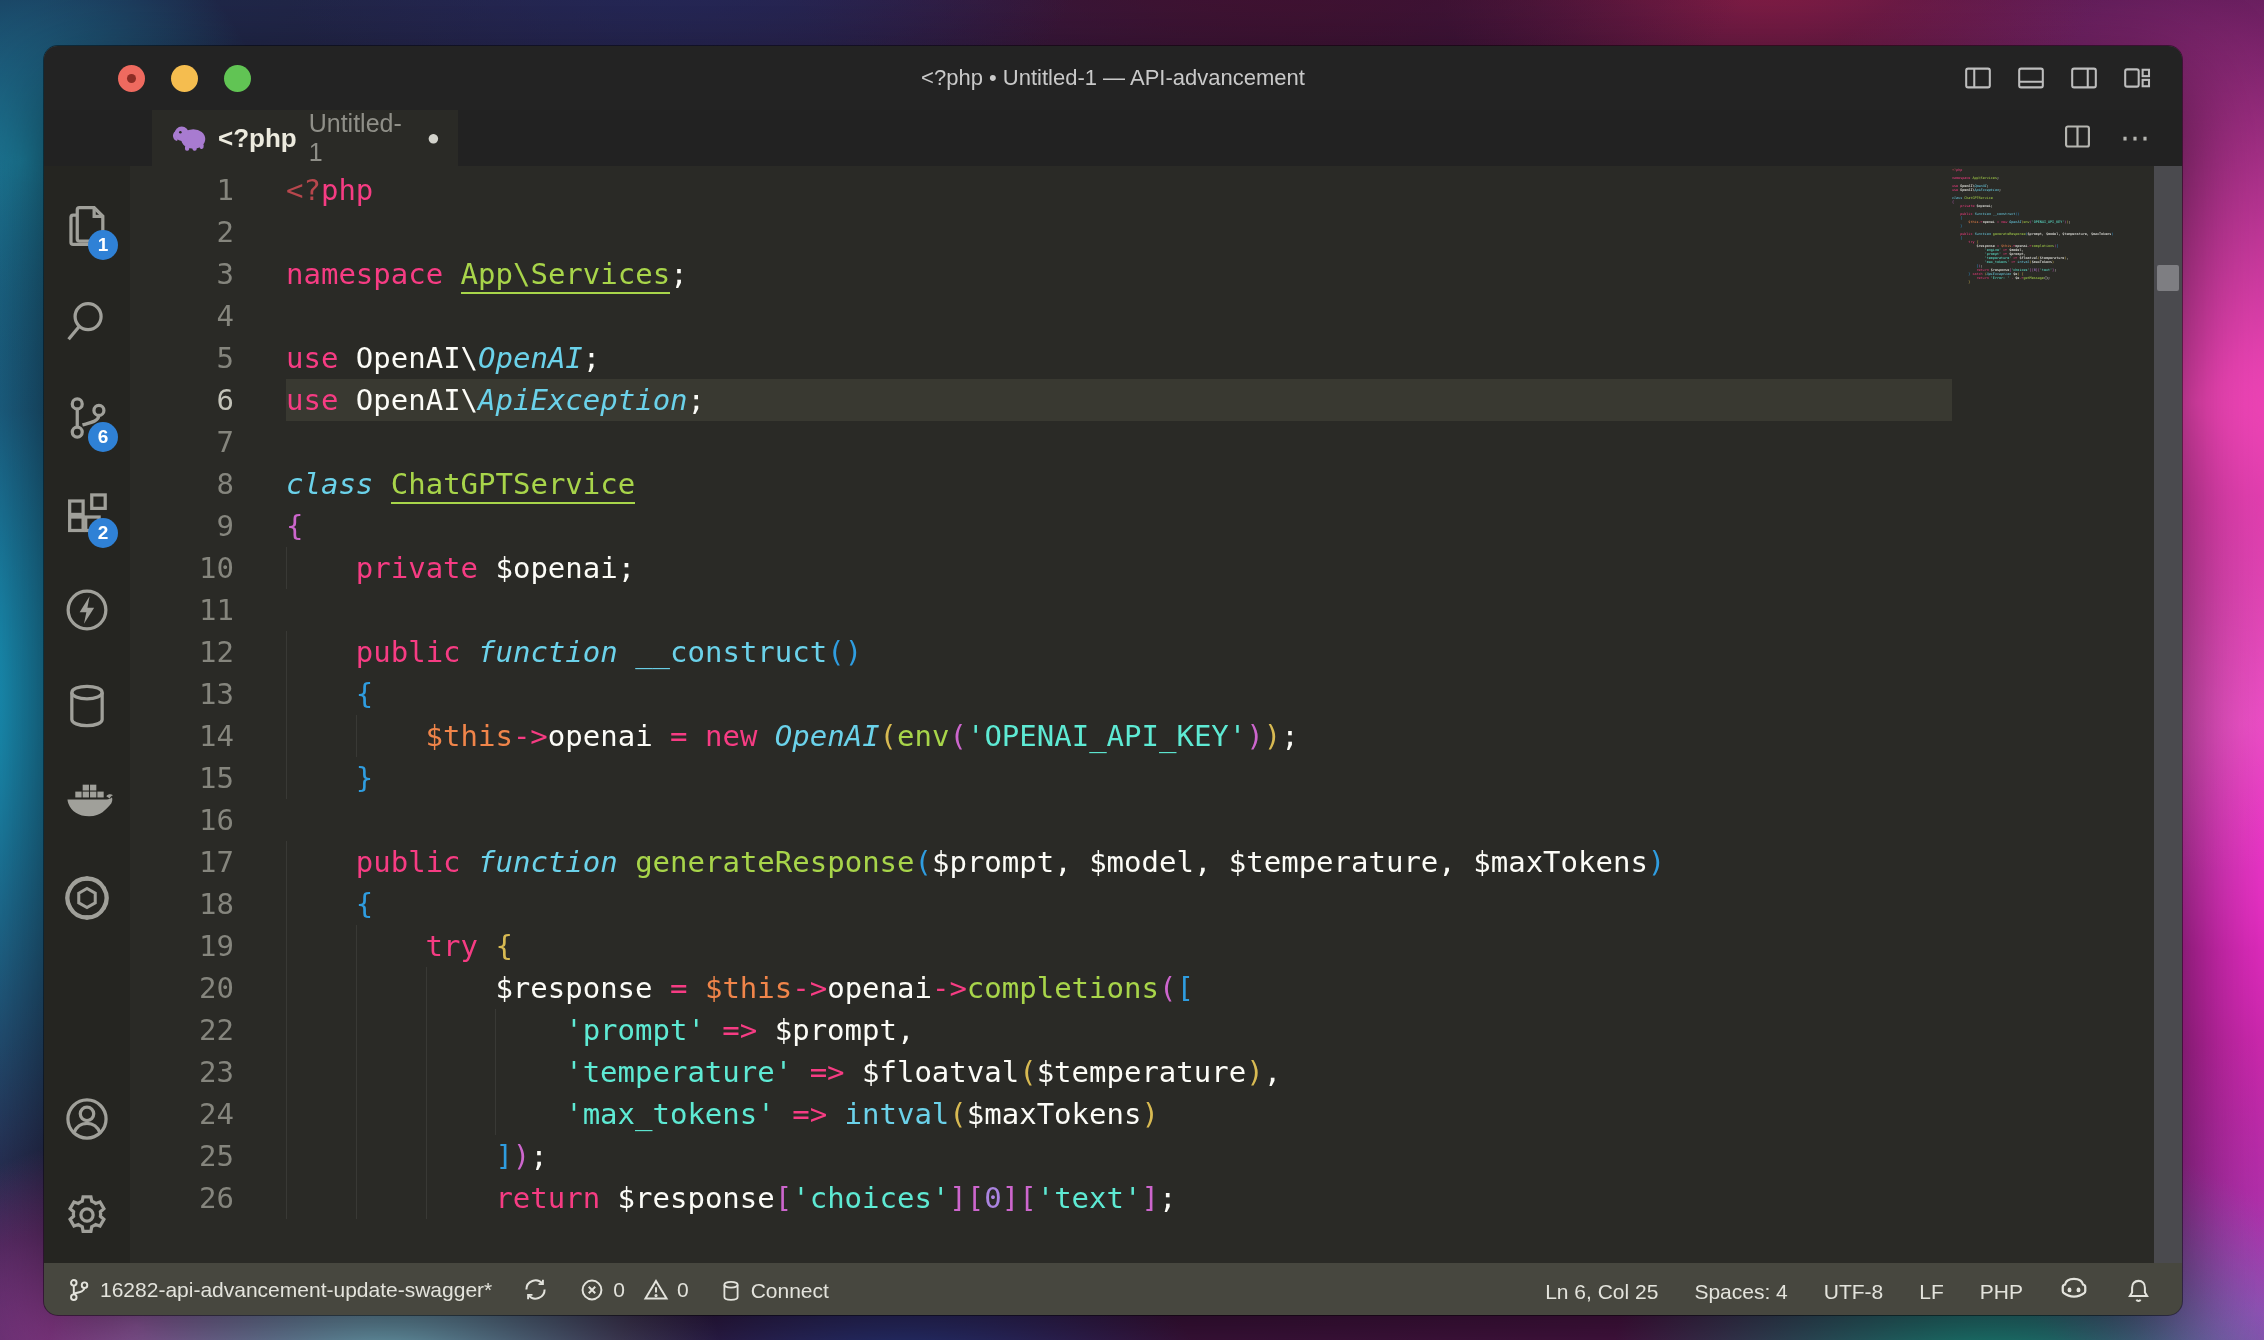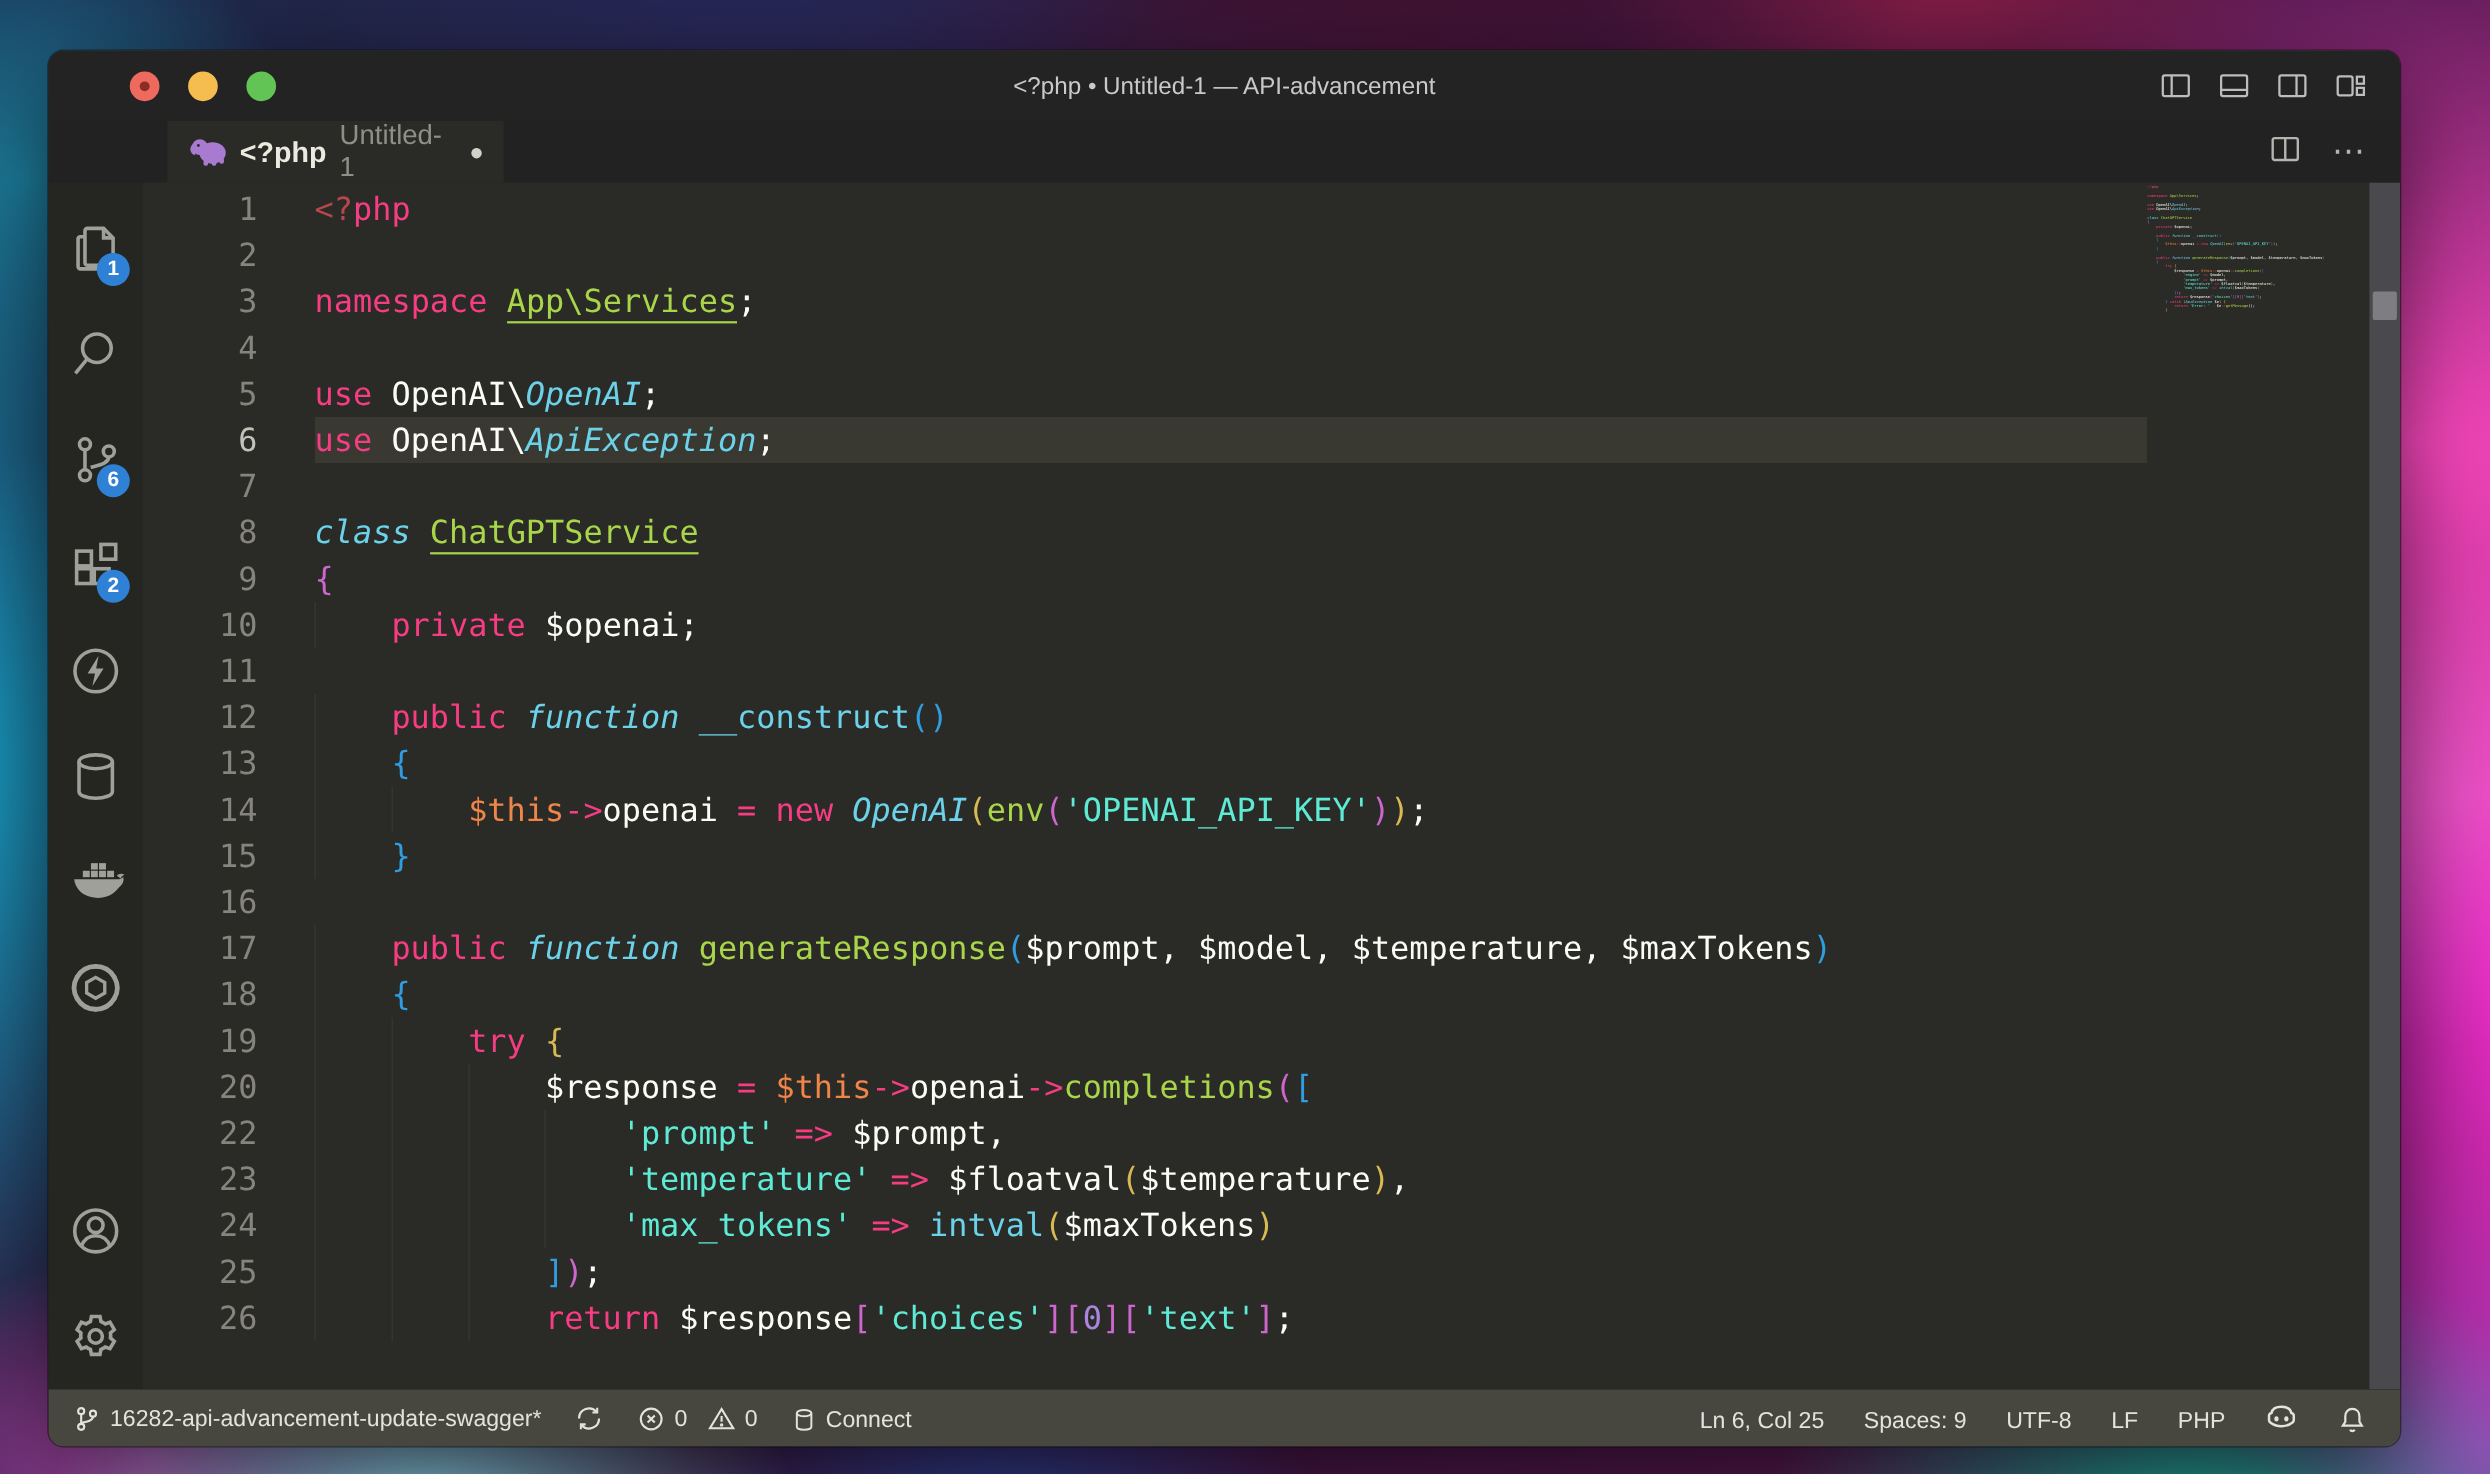--- a/index.html
+++ b/index.html
@@ -353,21 +353,21 @@
             </svg>
           </span>
         <span>Connect</span>
       </div>
     </div>
     <div class="sb-group sb-right">
       <div class="sb-item">
           <span>Ln 6, Col 25</span>
         </div>
       <div class="sb-item">
-          <span>Spaces: 9</span>
+          <span>Spaces: 4</span>
         </div>
       <div class="sb-item">
           <span>UTF-8</span>
         </div>
       <div class="sb-item">
           <span>LF</span>
         </div>
       <div class="sb-item">
           <span>PHP</span>
         </div>

